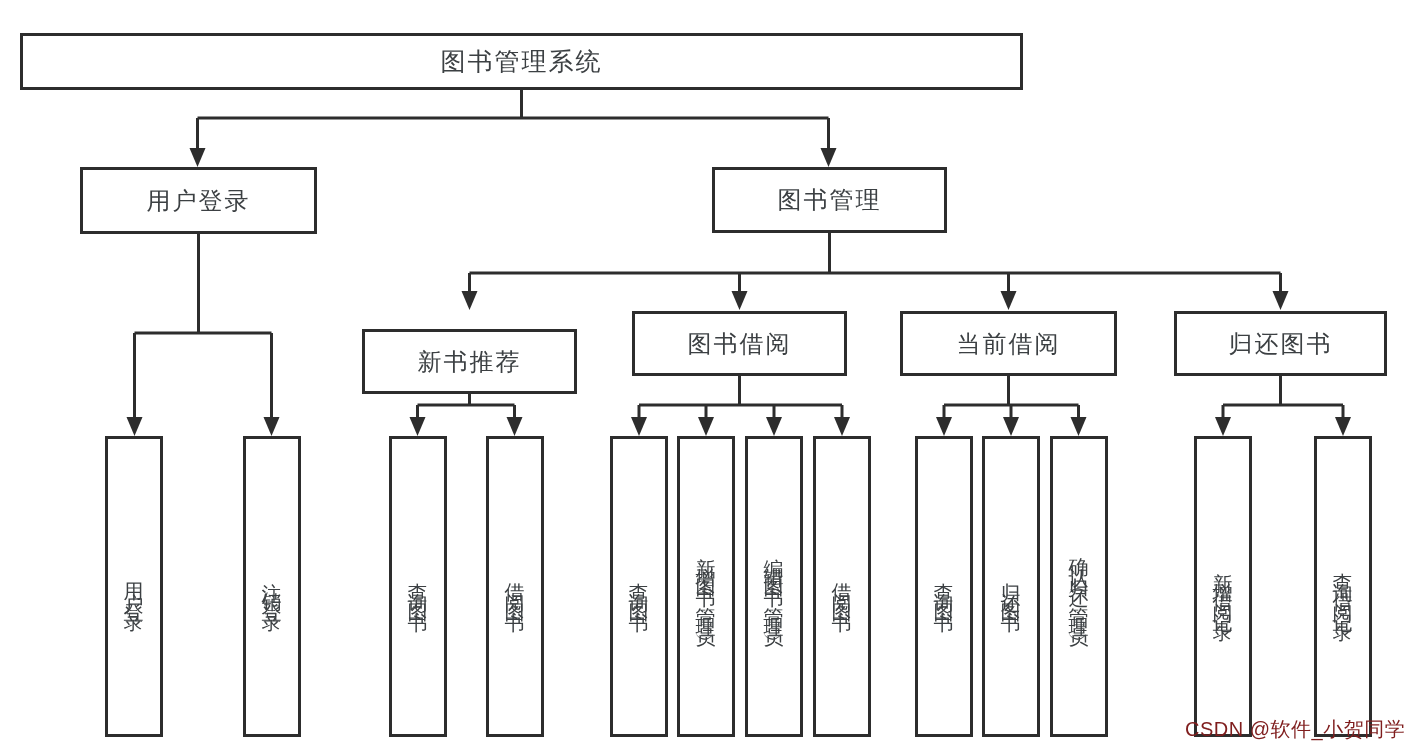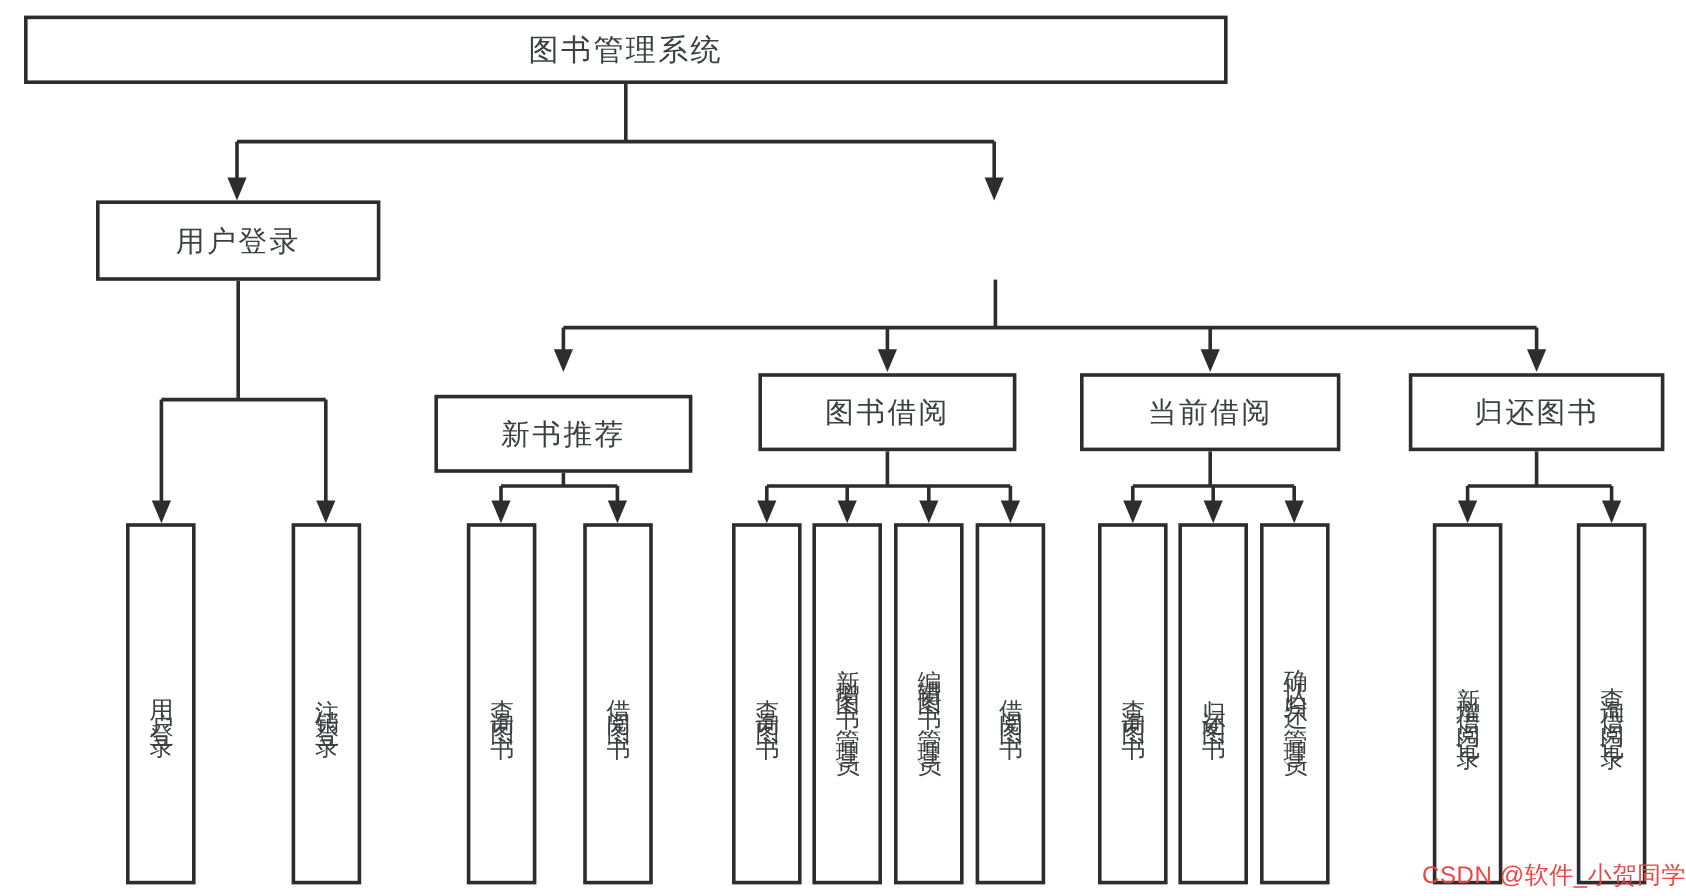--- a/index.html
+++ b/index.html
@@ -14,37 +14,37 @@
   .node{
     position:absolute;
     background:#ffffff;
     border:3px solid #2d2d2d;
     box-sizing:border-box;
     display:flex;align-items:center;justify-content:center;
     color:#3c4043;
     z-index:2;
   }
   .hnode{font-size:24px;letter-spacing:2px;}
-  .root{font-size:25px;letter-spacing:2px;}
+  .root{font-size:25px;letter-spacing:2px;margin-top:20px;}
   .leaf{top:436px;height:301px;width:58px;}
   .leaf .vtext{
     writing-mode:vertical-rl;
     text-orientation:mixed;
     font-size:20px;
     letter-spacing:10px;
     line-height:1;
     color:#3c4043;
     white-space:nowrap;
   }
   .watermark{
     position:absolute;
     left:1185px;top:716px;
     font-size:20px;
     letter-spacing:0.5px;
-    color:#ef4444;
+    color:#7f1d1d;
     z-index:3;
     white-space:nowrap;
   }
 </style>
 </head>
 <body>
 
 <div id="stage">
 
   <svg id="wires" viewBox="0 0 1405 747" xmlns="http://www.w3.org/2000/svg">
@@ -116,20 +116,21 @@
       <polygon points="1070.5,417 1086.5,417 1078.5,436"></polygon>
 
       <polygon points="1215,417 1231,417 1223,436"></polygon>
       <polygon points="1335,417 1351,417 1343,436"></polygon>
     </g>
   </svg>
 
   <div class="node hnode root" style="left:20px;top:13px;width:1003px;height:57px">图书管理系统</div>
 
   <div class="node hnode" style="left:80px;top:167px;width:237px;height:67px">用户登录</div>
+  <div class="node hnode" style="left:712px;top:167px;width:235px;height:66px">图书管理</div>
 
   <div class="node hnode" style="left:362px;top:329px;width:215px;height:65px">新书推荐</div>
   <div class="node hnode" style="left:900px;top:311px;width:217px;height:65px">当前借阅</div>
   <div class="node hnode" style="left:632px;top:311px;width:215px;height:65px">图书借阅</div>
   <div class="node hnode" style="left:1174px;top:311px;width:213px;height:65px">归还图书</div>
 
   <div class="node leaf" style="left:105px">
     <span class="vtext">用户登录</span>
   </div>
   <div class="node leaf" style="left:243px">

